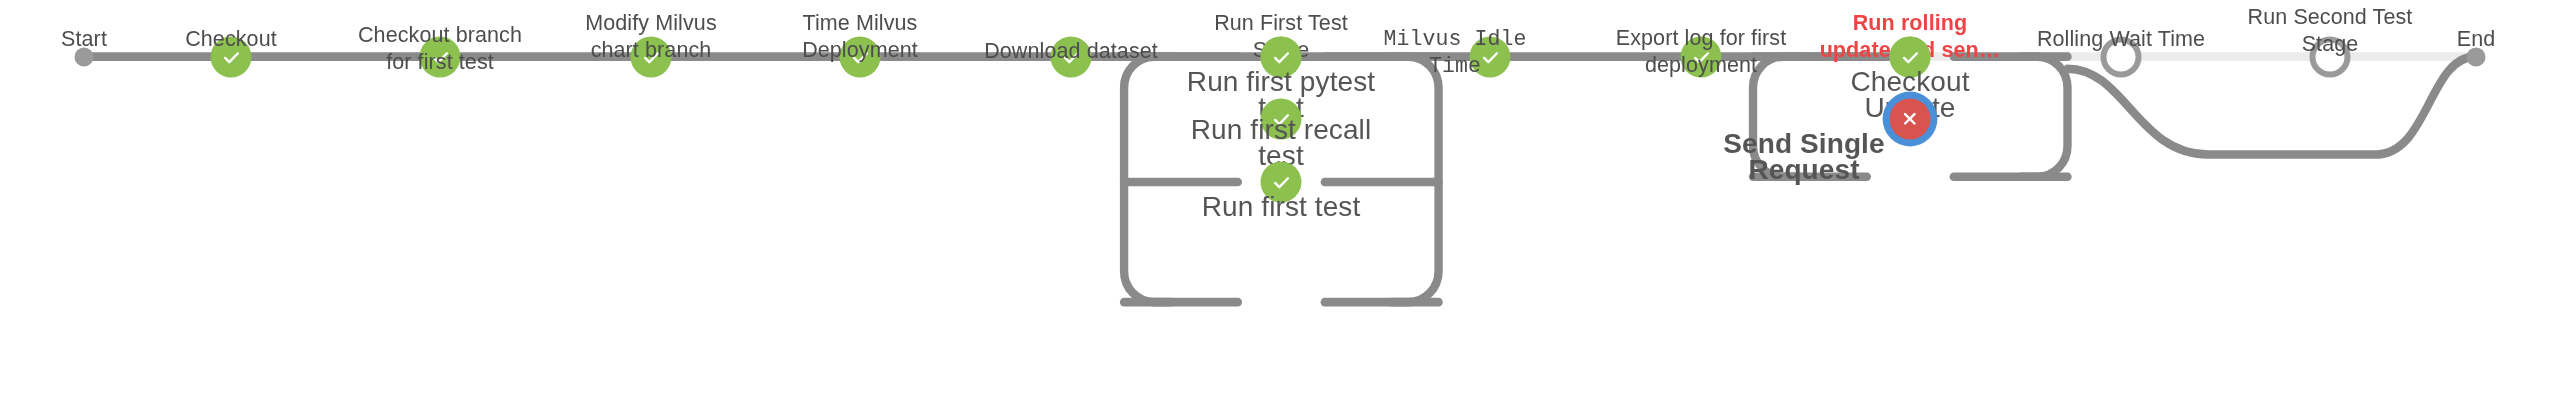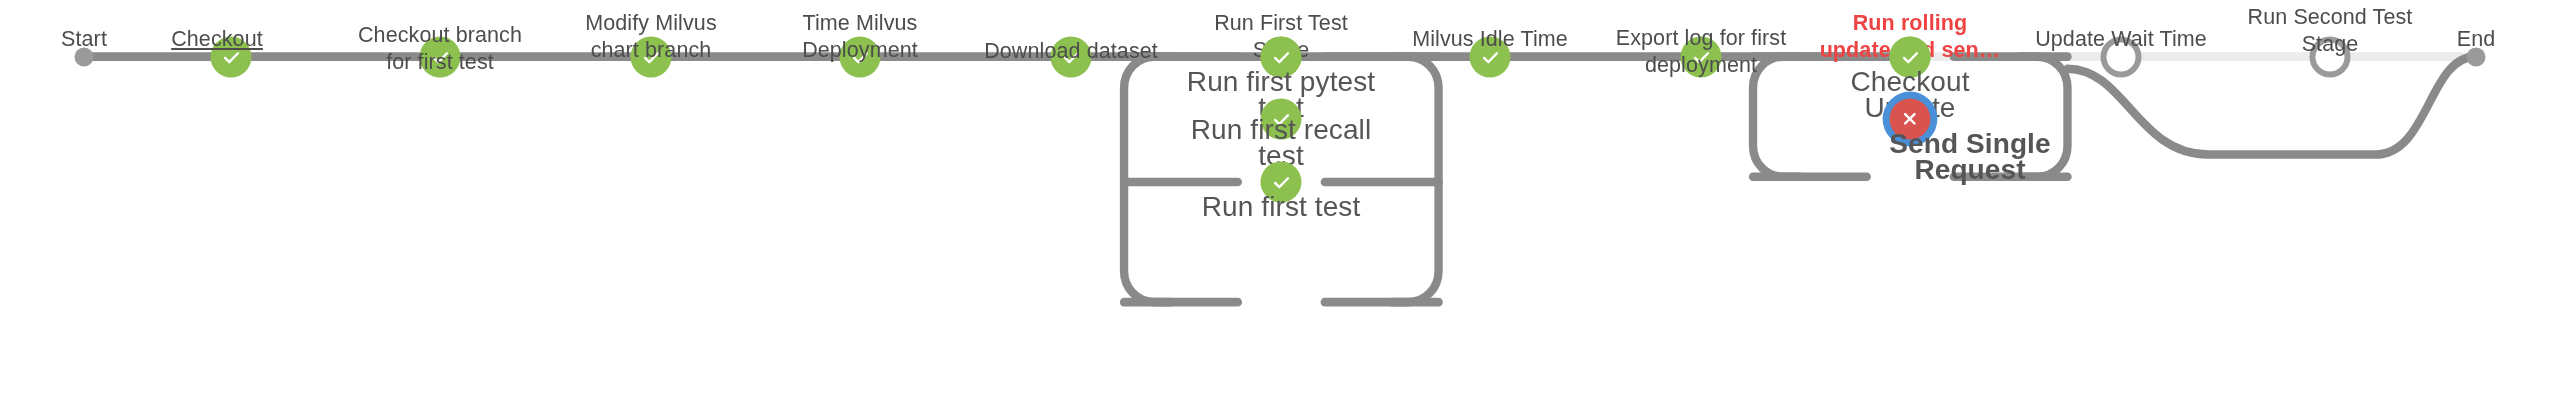--- a/index.html
+++ b/index.html
@@ -92,21 +92,21 @@
         <span></span>
       </div>
       <div class="label" style="left: 84px; top: 26px; width: 206px;">Start</div>
       <div class="node success" style="left: 231px; top: 57px;">
         <span>
           <svg width="22" height="22" viewBox="0 0 24 24">
             <path d="M5 12.5l4.6 4.6L19 7.4" fill="none" stroke="#ffffff" stroke-width="2.6" stroke-linecap="round" stroke-linejoin="round"></path>
           </svg>
         </span>
       </div>
-      <div class="label" style="left: 217px; top: 26px; width: 206px; text-decoration: underline;">Checkout</div>
+      <div class="label" style="left: 231px; top: 26px; width: 206px;">Checkout</div>
       <div class="node success" style="left: 440px; top: 57px;">
         <span>
           <svg width="22" height="22" viewBox="0 0 24 24">
             <path d="M5 12.5l4.6 4.6L19 7.4" fill="none" stroke="#ffffff" stroke-width="2.6" stroke-linecap="round" stroke-linejoin="round"></path>
           </svg>
         </span>
       </div>
       <div class="label" style="left: 440px; top: 10.3px; width: 206px; margin-top: 12px;">Checkout branch
 for first test</div>
       <div class="node success" style="left: 651px; top: 57px;">
@@ -144,21 +144,21 @@
       </div>
       <div class="label" style="left: 1281px; top: 10.3px; width: 206px;">Run First Test
 Stage</div>
       <div class="node success" style="left: 1490px; top: 57px;">
         <span>
           <svg width="22" height="22" viewBox="0 0 24 24">
             <path d="M5 12.5l4.6 4.6L19 7.4" fill="none" stroke="#ffffff" stroke-width="2.6" stroke-linecap="round" stroke-linejoin="round"></path>
           </svg>
         </span>
       </div>
-      <div class="label" style="left: 1490px; top: 26px; width: 206px;">Milvus Idle Time</div>
+      <div class="label" style="left: 1455px; top: 26px; width: 206px; font-family: Liberation Mono, monospace;">Milvus Idle Time</div>
       <div class="node success" style="left: 1701px; top: 57px;">
         <span>
           <svg width="22" height="22" viewBox="0 0 24 24">
             <path d="M5 12.5l4.6 4.6L19 7.4" fill="none" stroke="#ffffff" stroke-width="2.6" stroke-linecap="round" stroke-linejoin="round"></path>
           </svg>
         </span>
       </div>
       <div class="label" style="left: 1701px; top: 25px; width: 206px;">Export log for first
 deployment</div>
       <div class="node success" style="left: 1910px; top: 57px;">
@@ -166,21 +166,21 @@
           <svg width="22" height="22" viewBox="0 0 24 24">
             <path d="M5 12.5l4.6 4.6L19 7.4" fill="none" stroke="#ffffff" stroke-width="2.6" stroke-linecap="round" stroke-linejoin="round"></path>
           </svg>
         </span>
       </div>
       <div class="label strong" style="left: 1910px; top: 10.3px; width: 206px;">Run rolling
 update and sen…</div>
       <div class="node pending" style="left: 2121px; top: 57px;">
         <span></span>
       </div>
-      <div class="label" style="left: 2121px; top: 26px; width: 206px;">Update Wait Time</div>
+      <div class="label" style="left: 2121px; top: 26px; width: 206px;">Rolling Wait Time</div>
       <div class="node pending" style="left: 2330px; top: 57px;">
         <span></span>
       </div>
       <div class="label" style="left: 2330px; top: 4px; width: 206px;">Run Second Test
 Stage</div>
       <div class="node terminal" style="left: 2476px; top: 57px;">
         <span></span>
       </div>
       <div class="label" style="left: 2476px; top: 26px; width: 206px;">End</div>
       <div class="node success" style="left: 1281px; top: 57px;">
@@ -217,18 +217,18 @@
         </span>
       </div>
       <div class="label small" style="left: 1910px; top: 69px; width: 206px;">Checkout Update</div>
       <div class="node failure selected" style="left: 1910px; top: 119px;">
         <span>
           <svg width="20.6" height="20.6" viewBox="0 0 24 24">
             <path d="M6.5 6.5l11 11M17.5 6.5l-11 11" fill="none" stroke="#ffffff" stroke-width="2.8" stroke-linecap="round"></path>
           </svg>
         </span>
       </div>
-      <div class="label strong small" style="left: 1970px; top: 131px; width: 206px;">Send Single
+      <div class="label strong small" style="left: 1804px; top: 131px; width: 206px;">Send Single
 Request</div>
     </div>
 
 </div>
 
 
 </body></html>

